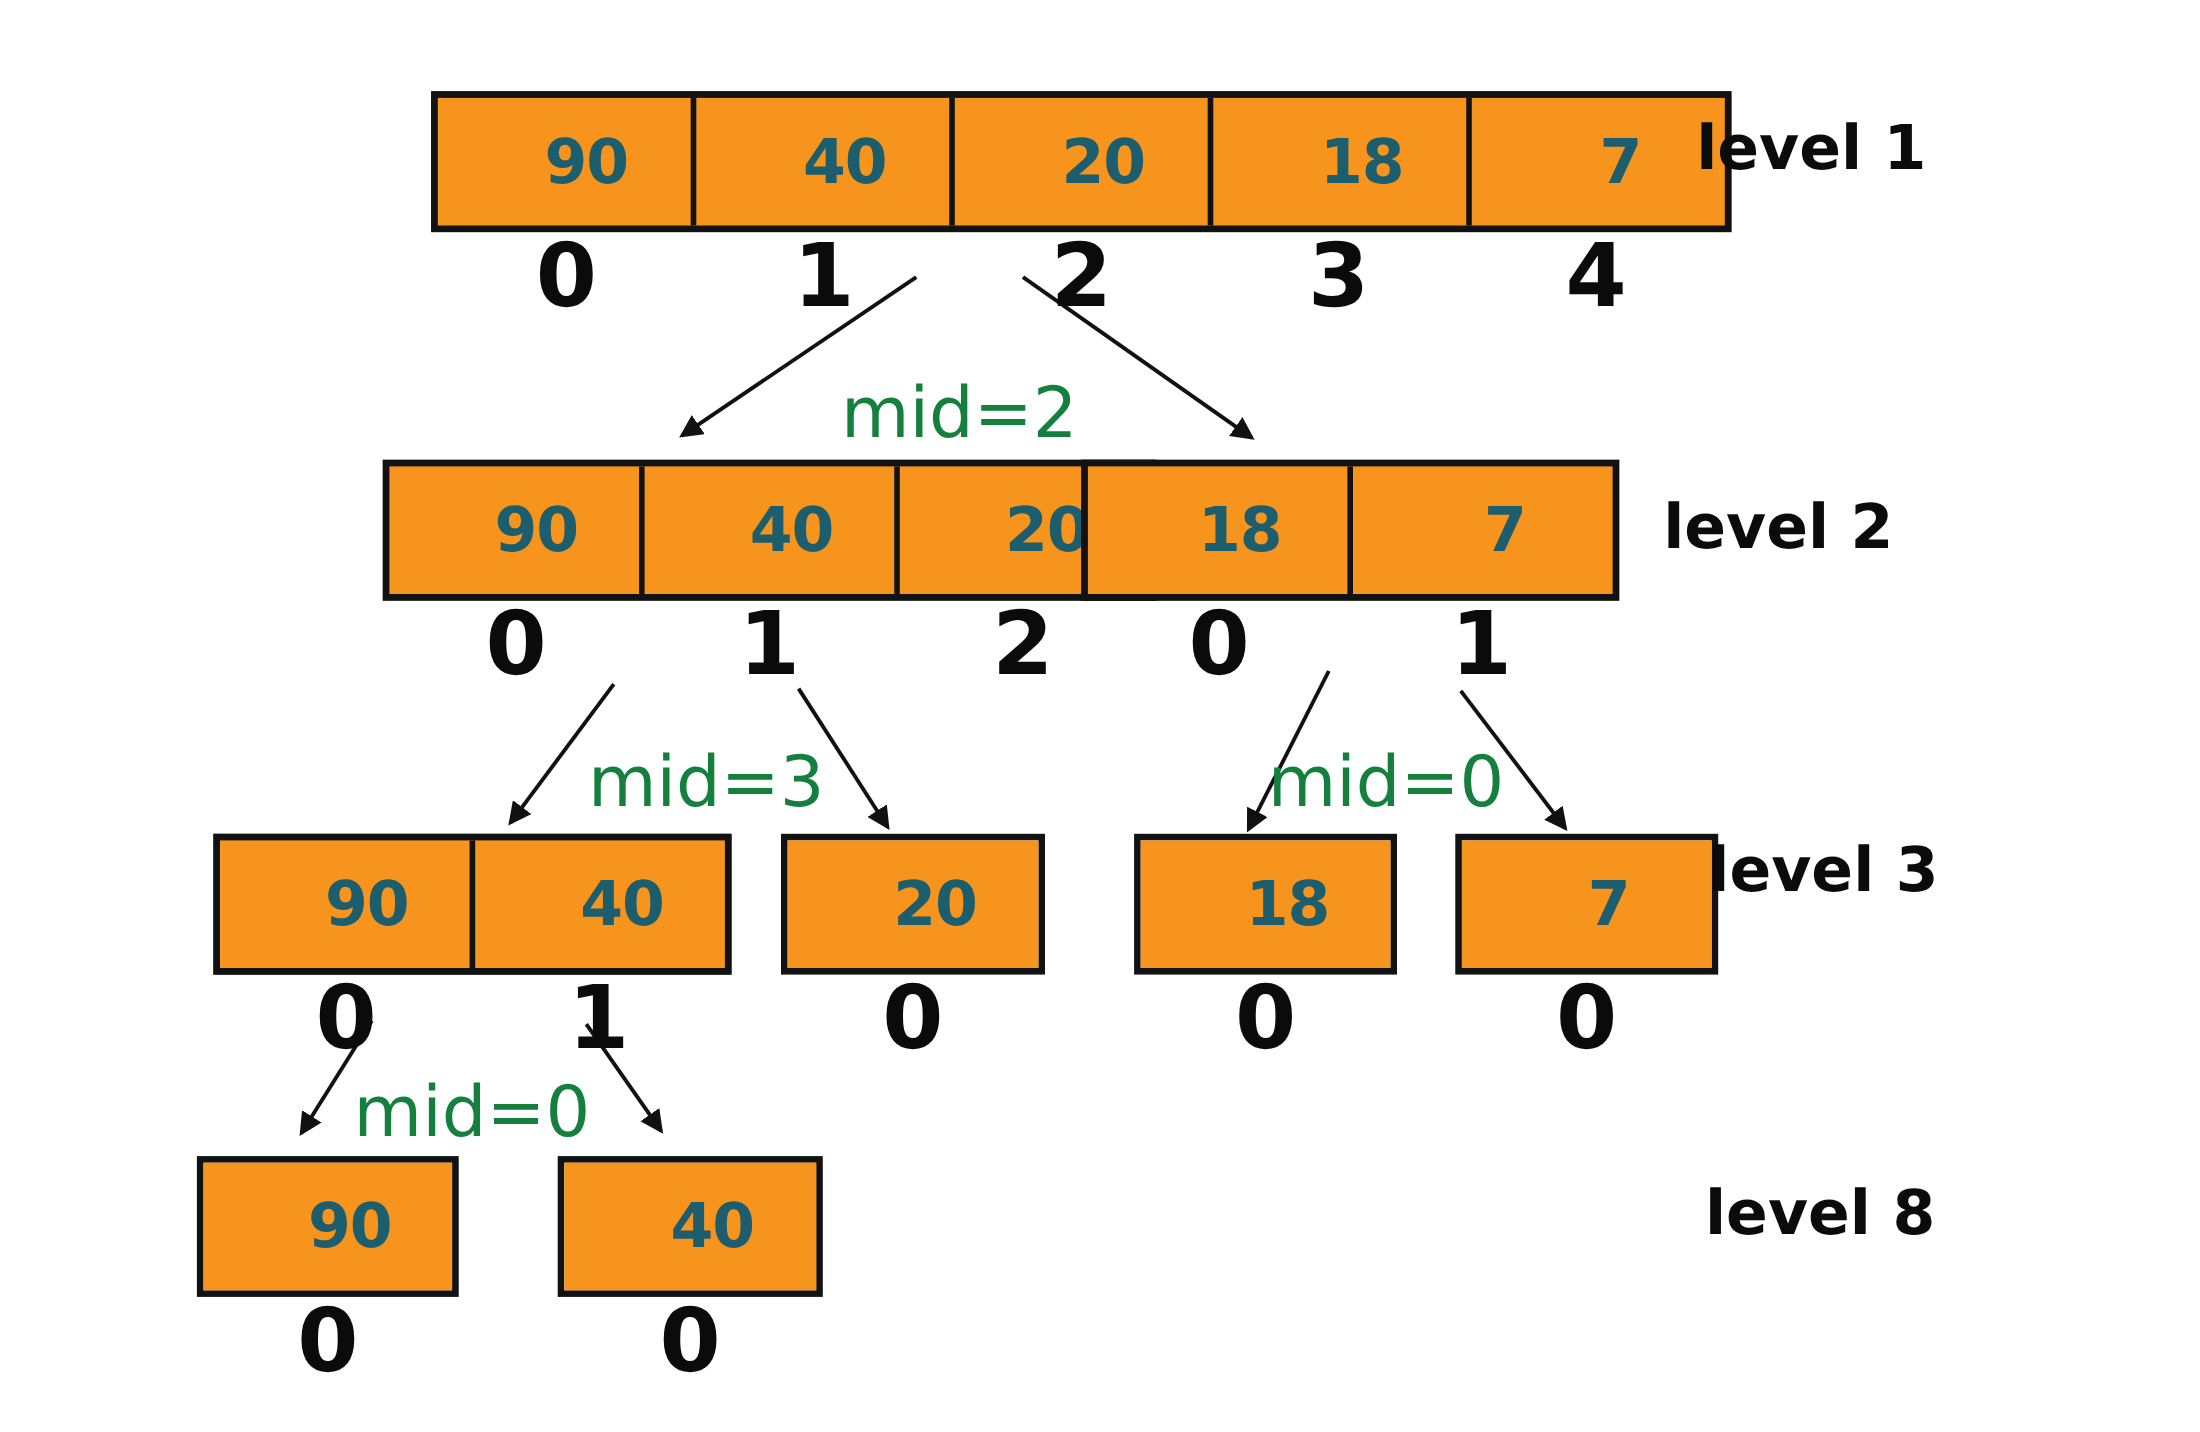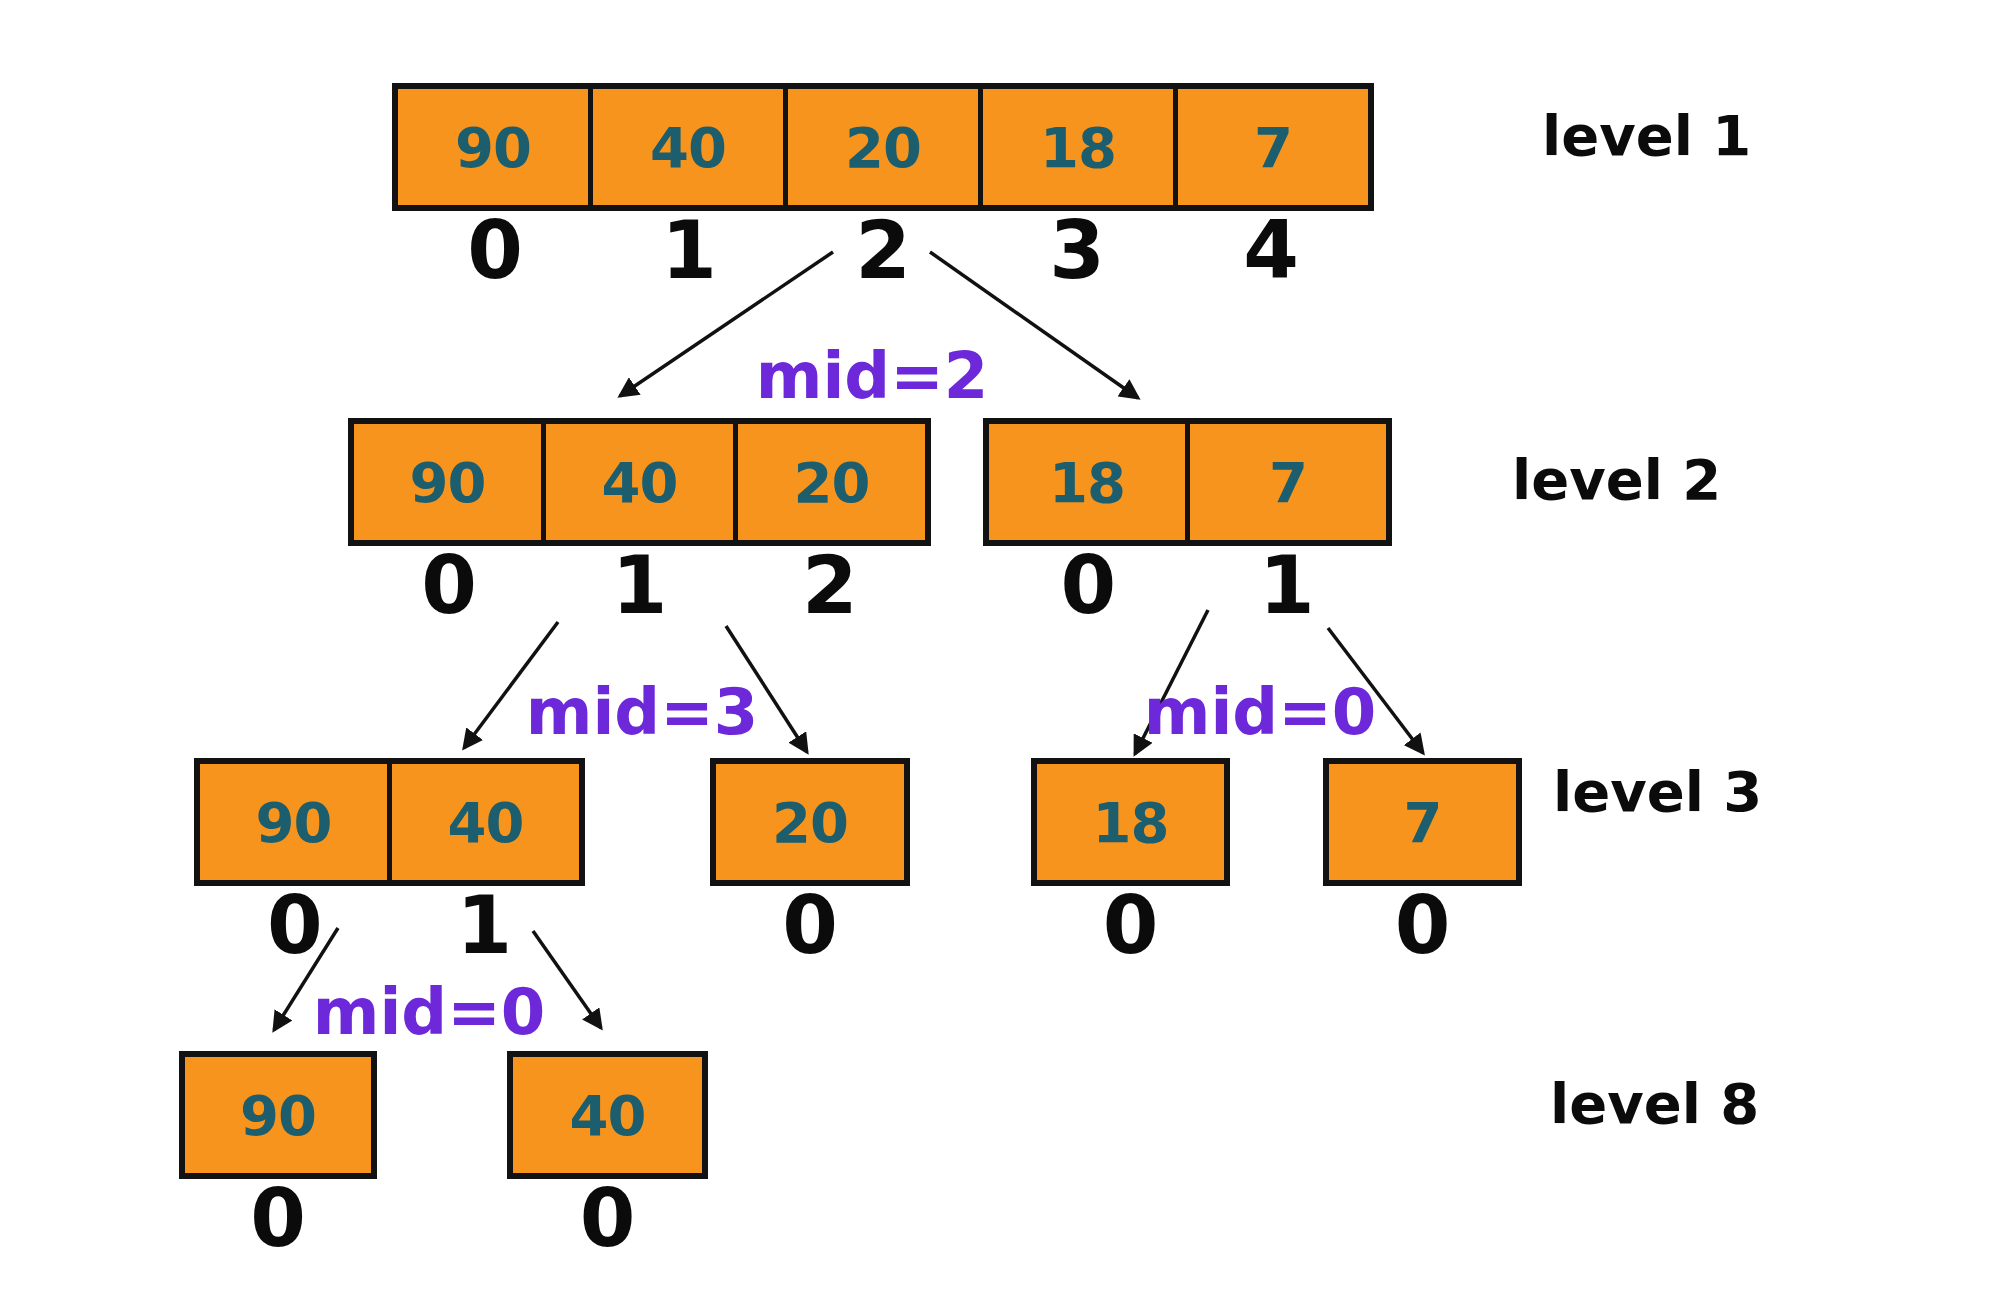--- a/index.html
+++ b/index.html
@@ -34,20 +34,21 @@
     background: #121212;
   }
   .cell {
     width: var(--cw, 190px);
     height: 116px;
     background: #F7941E;
     display: flex;
     align-items: center;
     justify-content: center;
     border-left: 5px solid #121212;
+    padding-left: 40px;
   }
   .cell:first-child {
     border-left: none;
   }
   .val {
     font-size: 56px;
     font-weight: bold;
     color: #1C5D6E;
     letter-spacing: -1px;
   }
@@ -69,22 +70,22 @@
     font-size: 56px;
     font-weight: bold;
     color: #0B0B0B;
     line-height: 1;
     white-space: nowrap;
   }
   .mid-label {
     position: absolute;
     transform: translate(-50%, -50%);
     font-size: 64px;
-    font-weight: bold;
-    color: #6d28d9;
+    font-weight: normal;
+    color: #15803d;
     line-height: 1;
     white-space: nowrap;
   }
 </style>
 </head>
 <body>
 
 <div class="canvas">
 
   <svg class="arrows-layer" viewBox="0 0 2000 1302" xmlns="http://www.w3.org/2000/svg">

